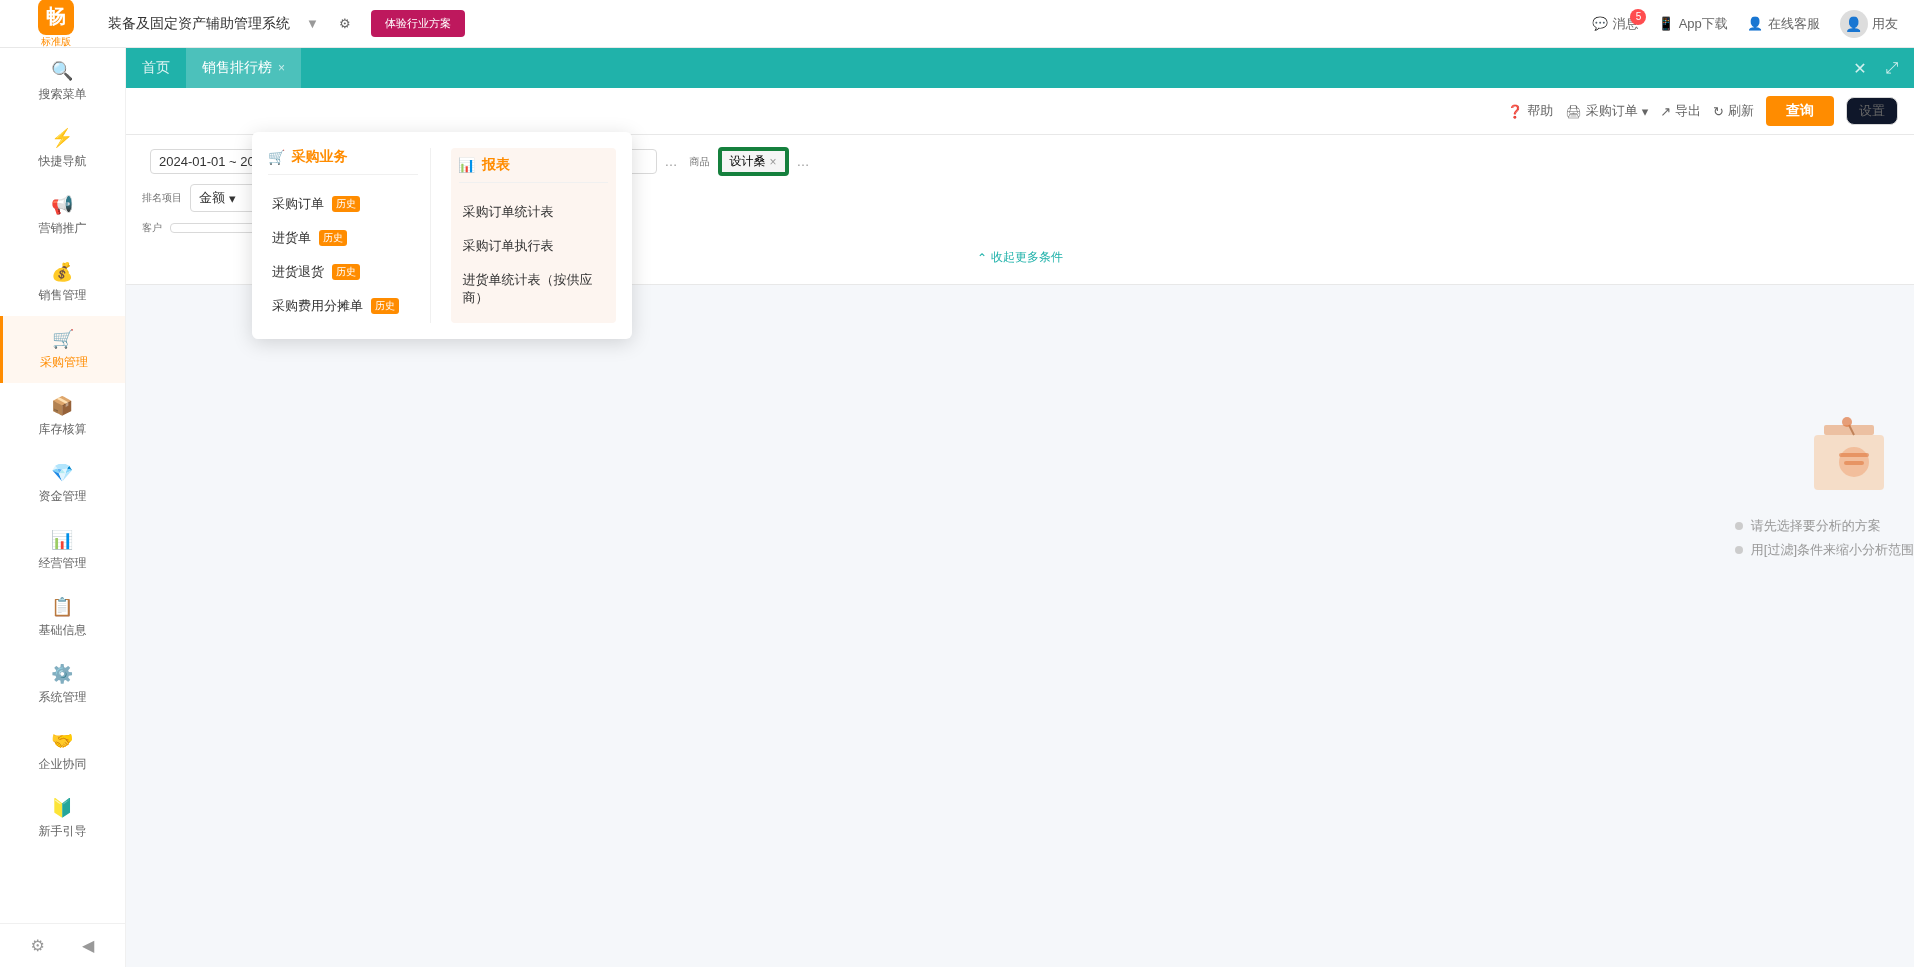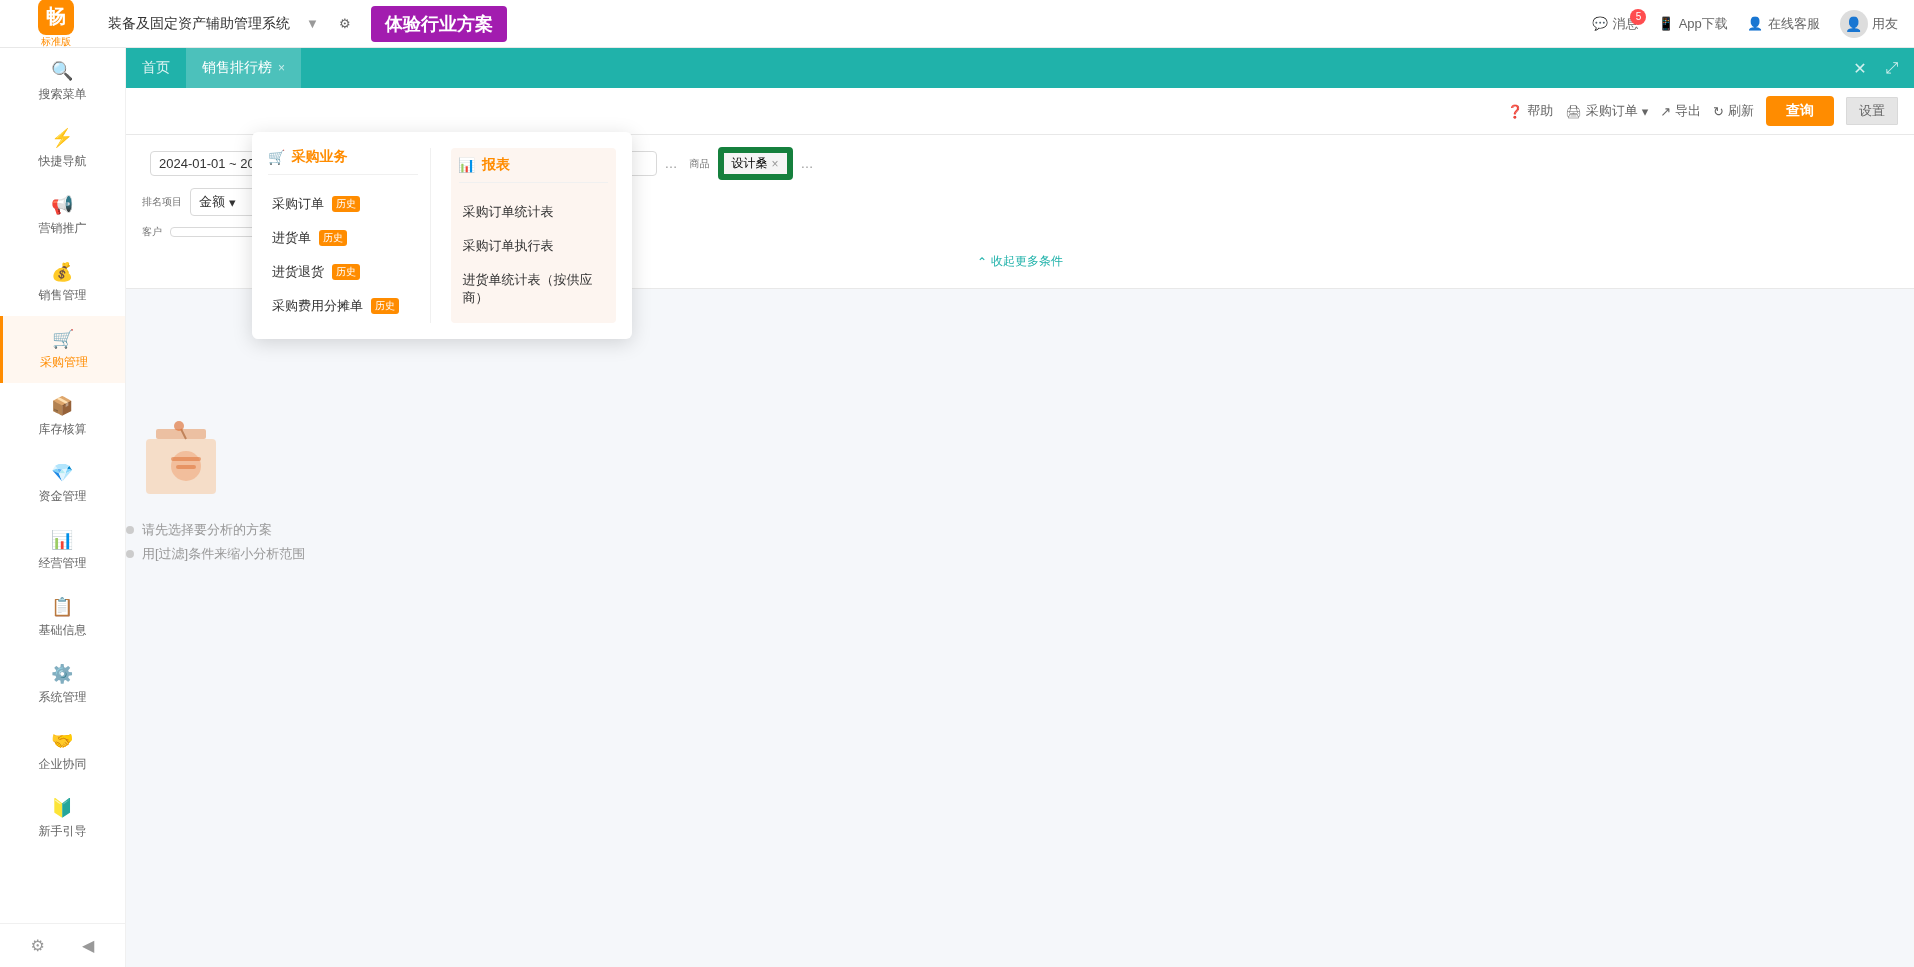--- a/index.html
+++ b/index.html
@@ -15,21 +15,21 @@
     .main-content { flex: 1; background: #f5f7fa; overflow: auto; position: relative; }
 
     
     .top-bar-left { display: flex; align-items: center; gap: 12px; flex: 1; }
     .logo-area { display: flex; flex-direction: column; align-items: center; width: 80px; }
     .logo-icon { width: 36px; height: 36px; background: #ff8c00; border-radius: 8px; display: flex; align-items: center; justify-content: center; color: #fff; font-size: 20px; font-weight: bold; }
     .logo-text { font-size: 10px; color: #ff8c00; }
     .system-name { color: #333; font-size: 14px; }
     .system-name-arrow { color: #999; margin-left: 4px; cursor: pointer; }
     .settings-icon-btn { width: 28px; height: 28px; display: flex; align-items: center; justify-content: center; cursor: pointer; color: #666; }
-    .trial-btn { background: #a21caf; color: #fff; border: none; border-radius: 4px; padding: 6px 14px; cursor: pointer; font-size: 18px; font-weight: bold; }
+    .trial-btn { background: #be185d; color: #fff; border: none; border-radius: 4px; padding: 6px 14px; cursor: pointer; font-size: 11px; }
     .top-bar-right { display: flex; align-items: center; gap: 20px; }
     .top-bar-right-item { display: flex; align-items: center; gap: 4px; color: #666; cursor: pointer; font-size: 13px; position: relative; }
     .notification-badge { background: #ff4d4f; color: #fff; border-radius: 50%; width: 16px; height: 16px; font-size: 10px; display: flex; align-items: center; justify-content: center; position: absolute; top: -6px; right: -8px; }
     .user-avatar { width: 28px; height: 28px; border-radius: 50%; background: #ddd; display: flex; align-items: center; justify-content: center; color: #999; }
 
     
     .sidebar-item { display: flex; flex-direction: column; align-items: center; padding: 12px 0; cursor: pointer; color: #666; font-size: 12px; gap: 4px; position: relative; }
     .sidebar-item.active { color: #ff8c00; background: #fff7f0; border-left: 3px solid #ff8c00; }
     .sidebar-item .icon { font-size: 18px; }
     .sidebar-bottom { margin-top: auto; display: flex; justify-content: space-around; padding: 12px; border-top: 1px solid #f0f0f0; }
@@ -41,36 +41,36 @@
     .tab-close { color: rgba(255,255,255,0.7); font-size: 12px; cursor: pointer; }
     .tab-bar-right { margin-left: auto; display: flex; align-items: center; padding-right: 8px; gap: 4px; }
     .tab-action-btn { color: rgba(255,255,255,0.8); background: none; border: none; cursor: pointer; font-size: 16px; width: 28px; height: 28px; display: flex; align-items: center; justify-content: center; }
 
     
     .filter-bar { background: #fff; padding: 12px 16px; border-bottom: 1px solid #e8e8e8; }
     .filter-row { display: flex; align-items: center; gap: 12px; margin-bottom: 8px; flex-wrap: wrap; }
     .filter-label { color: #737373; font-size: 10px; white-space: nowrap; }
     .filter-field { display: flex; align-items: center; gap: 8px; }
     .filter-select { border: 1px solid #d9d9d9; border-radius: 4px; padding: 4px 8px; font-size: 13px; color: #333; background: #fff; cursor: pointer; display: flex; align-items: center; gap: 4px; min-width: 120px; }
-    .filter-tag { background: #f5f5f5; border: 6px solid #15803d; border-radius: 4px; padding: 2px 8px; font-size: 12px; display: flex; align-items: center; gap: 4px; }
+    .filter-tag { background: #f5f5f5; border: 4px solid #15803d; border-radius: 4px; padding: 2px 8px; font-size: 12px; display: flex; align-items: center; gap: 4px; }
     .filter-tag-close { cursor: pointer; color: #999; }
     .filter-dots { color: #999; cursor: pointer; }
     .filter-collapse { display: flex; align-items: center; justify-content: center; padding: 6px; color: #20b2aa; cursor: pointer; font-size: 12px; gap: 4px; }
     .filter-date { border: 1px solid #d9d9d9; border-radius: 4px; padding: 4px 8px; font-size: 13px; color: #333; display: flex; align-items: center; gap: 4px; }
     .date-quick-btns { display: flex; gap: 4px; }
     .date-quick-btn { padding: 3px 8px; border: 1px solid #d9d9d9; border-radius: 4px; cursor: pointer; font-size: 12px; color: #666; background: #fff; }
 
     
     .toolbar { background: #fff; padding: 8px 16px; display: flex; align-items: center; justify-content: flex-end; gap: 12px; border-bottom: 1px solid #e8e8e8; }
     .toolbar-btn { display: flex; align-items: center; gap: 4px; color: #666; cursor: pointer; font-size: 13px; }
     .query-btn { background: #ff8c00; color: #fff; border: none; border-radius: 4px; padding: 6px 20px; cursor: pointer; font-size: 14px; font-weight: bold; }
-    .settings-btn { border: 1px solid #d9d9d9; border-radius: 1px; padding: 4px 12px; cursor: pointer; font-size: 13px; color: #666; background: #e5e5e5; }
-
-    
-    .empty-state { display: flex; flex-direction: column; align-items: flex-start; justify-content: center; height: 400px; gap: 12px; }
+    .settings-btn { border: 1px solid #d9d9d9; border-radius: 8px; padding: 4px 12px; cursor: pointer; font-size: 13px; color: #666; background: #0f172a; }
+
+    
+    .empty-state { display: flex; flex-direction: column; align-items: flex-end; justify-content: center; height: 400px; gap: 12px; }
     .empty-icon { width: 120px; height: 100px; position: relative; }
     .empty-text { color: #999; font-size: 13px; }
     .empty-text-item { display: flex; align-items: center; gap: 8px; margin-bottom: 6px; }
     .empty-dot { width: 8px; height: 8px; border-radius: 50%; background: #ccc; }
 
     
     .dropdown-menu { position: absolute; top: 44px; left: 126px; background: #fff; box-shadow: 0 4px 20px rgba(0,0,0,0.15); border-radius: 6px; z-index: 1000; display: flex; padding: 16px; gap: 0; min-width: 380px; }
     .dropdown-col { flex: 1; }
     .dropdown-col-title { color: #ff8c00; font-size: 14px; font-weight: bold; display: flex; align-items: center; gap: 6px; margin-bottom: 12px; padding-bottom: 8px; border-bottom: 1px solid #f0f0f0; }
     .dropdown-col-right { background: #fdf5f0; border-radius: 4px; padding: 8px; margin-left: 8px; }

